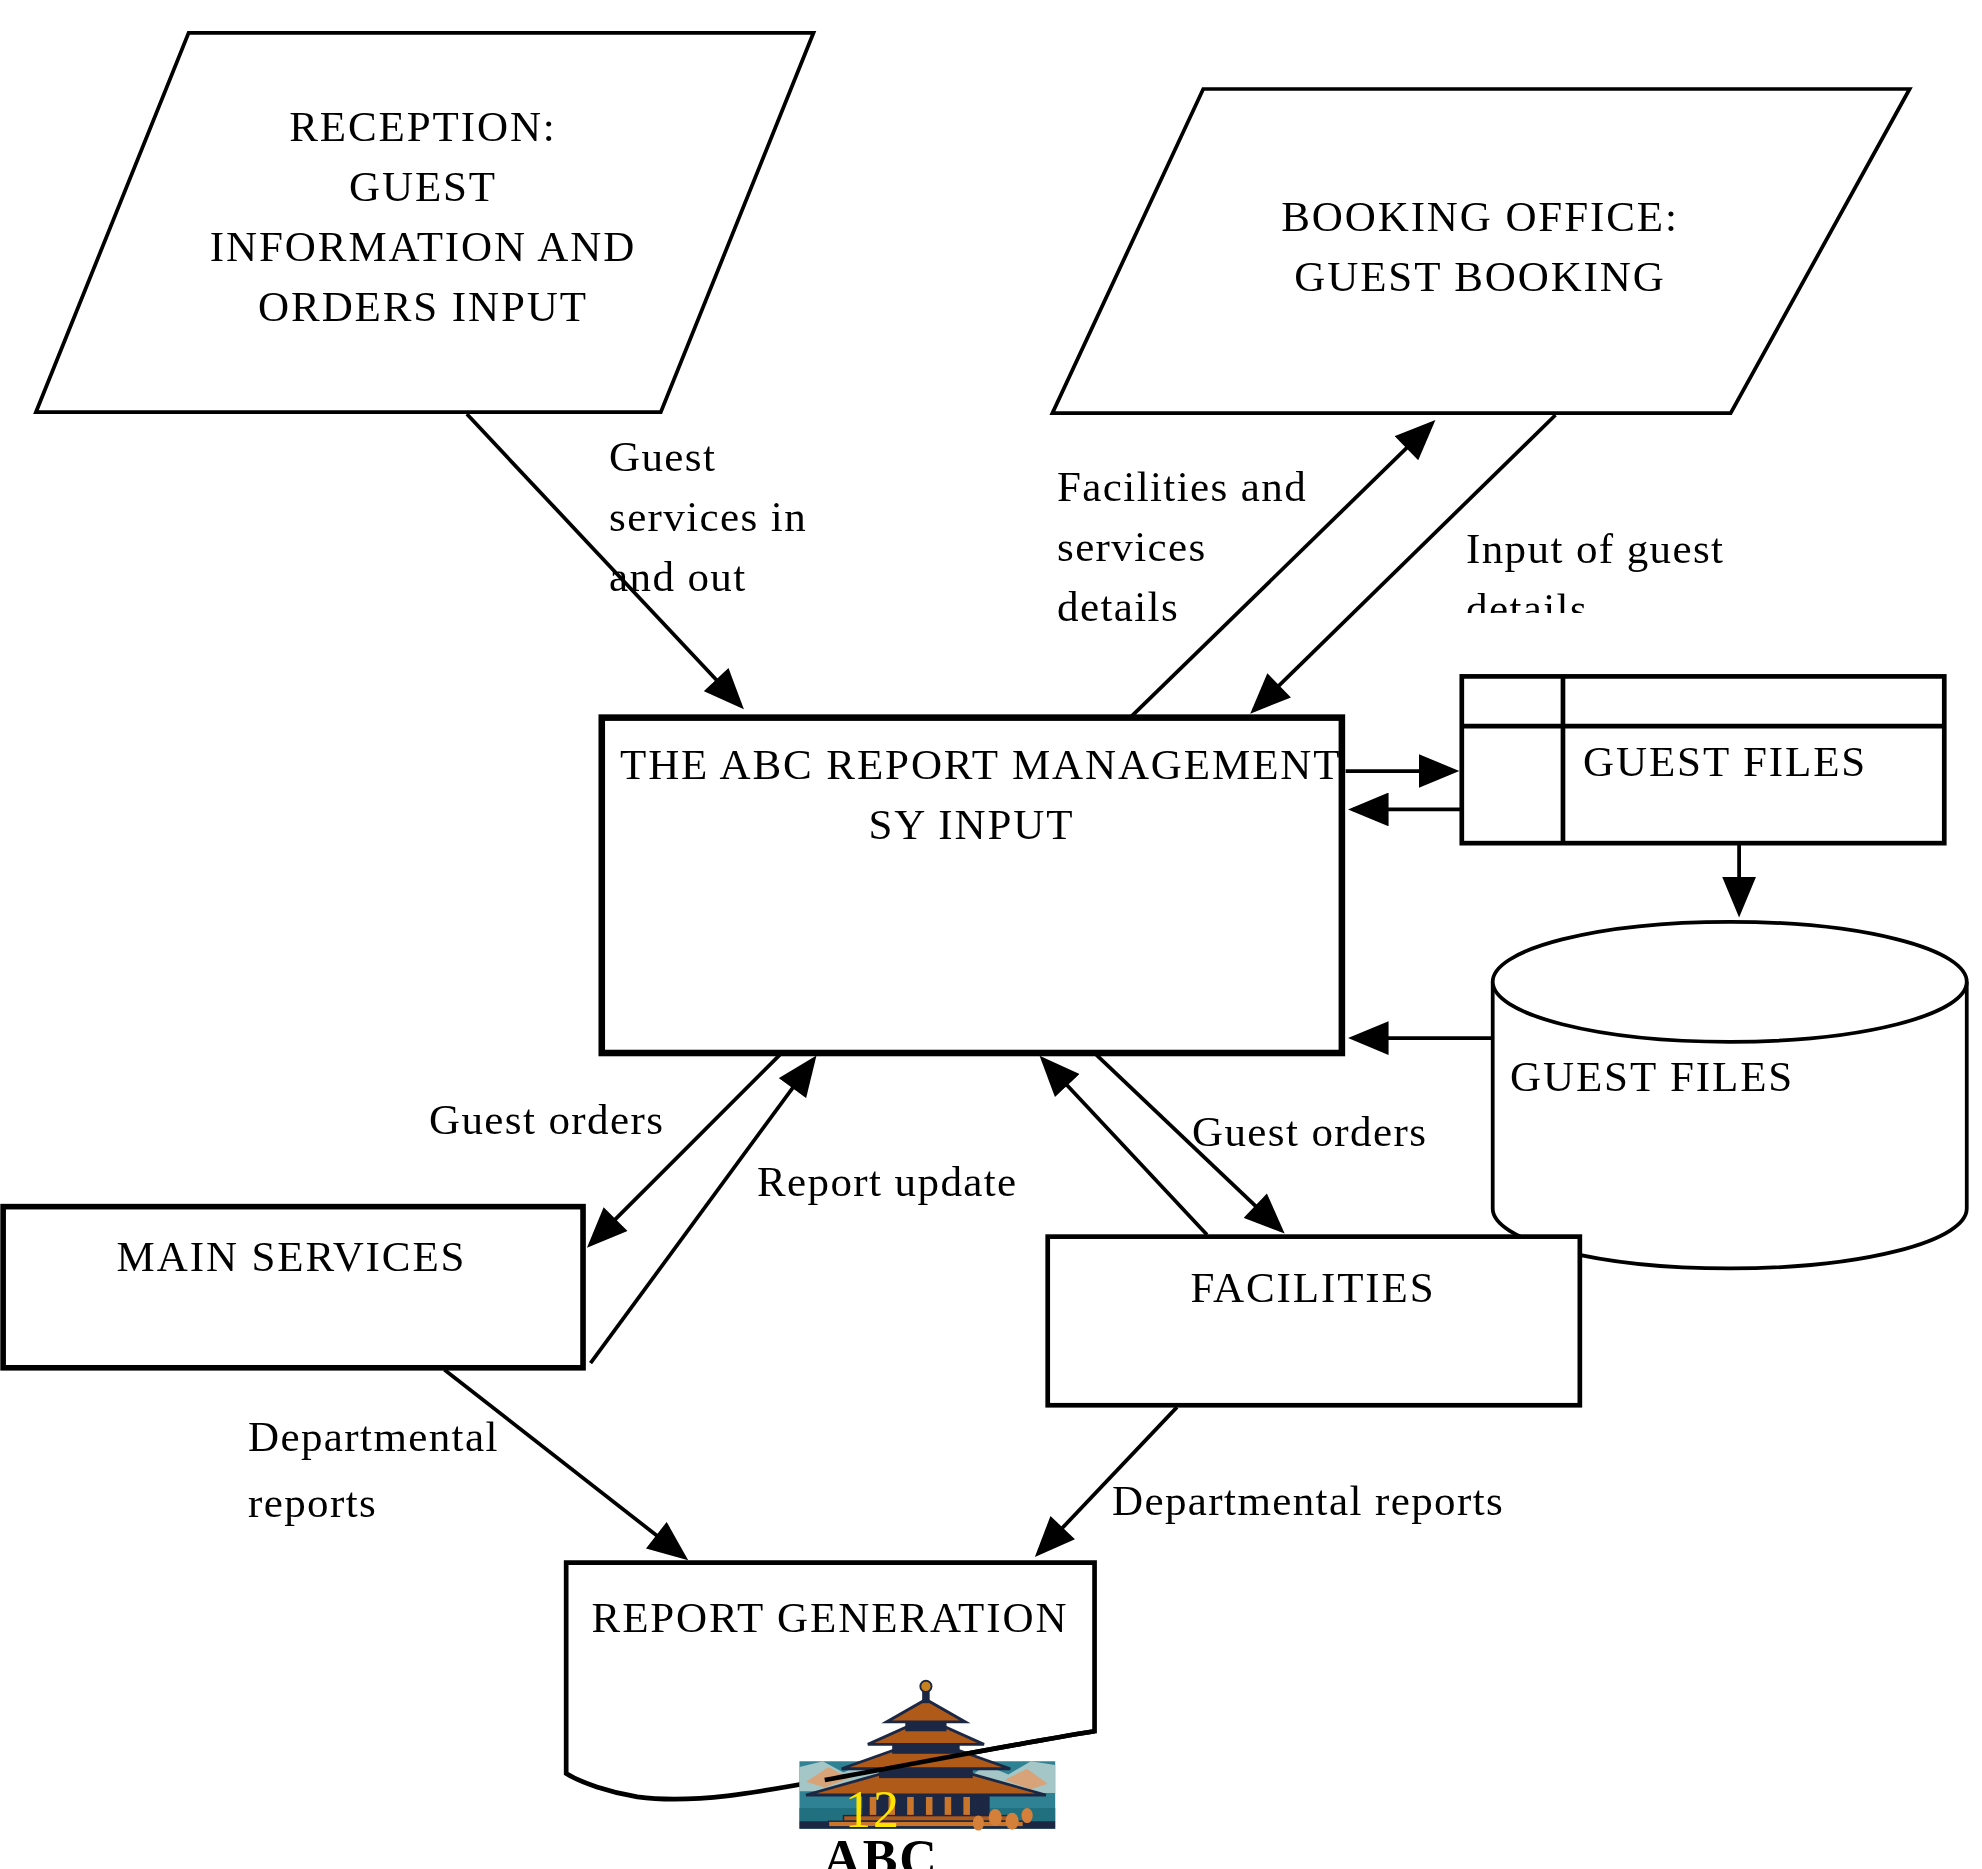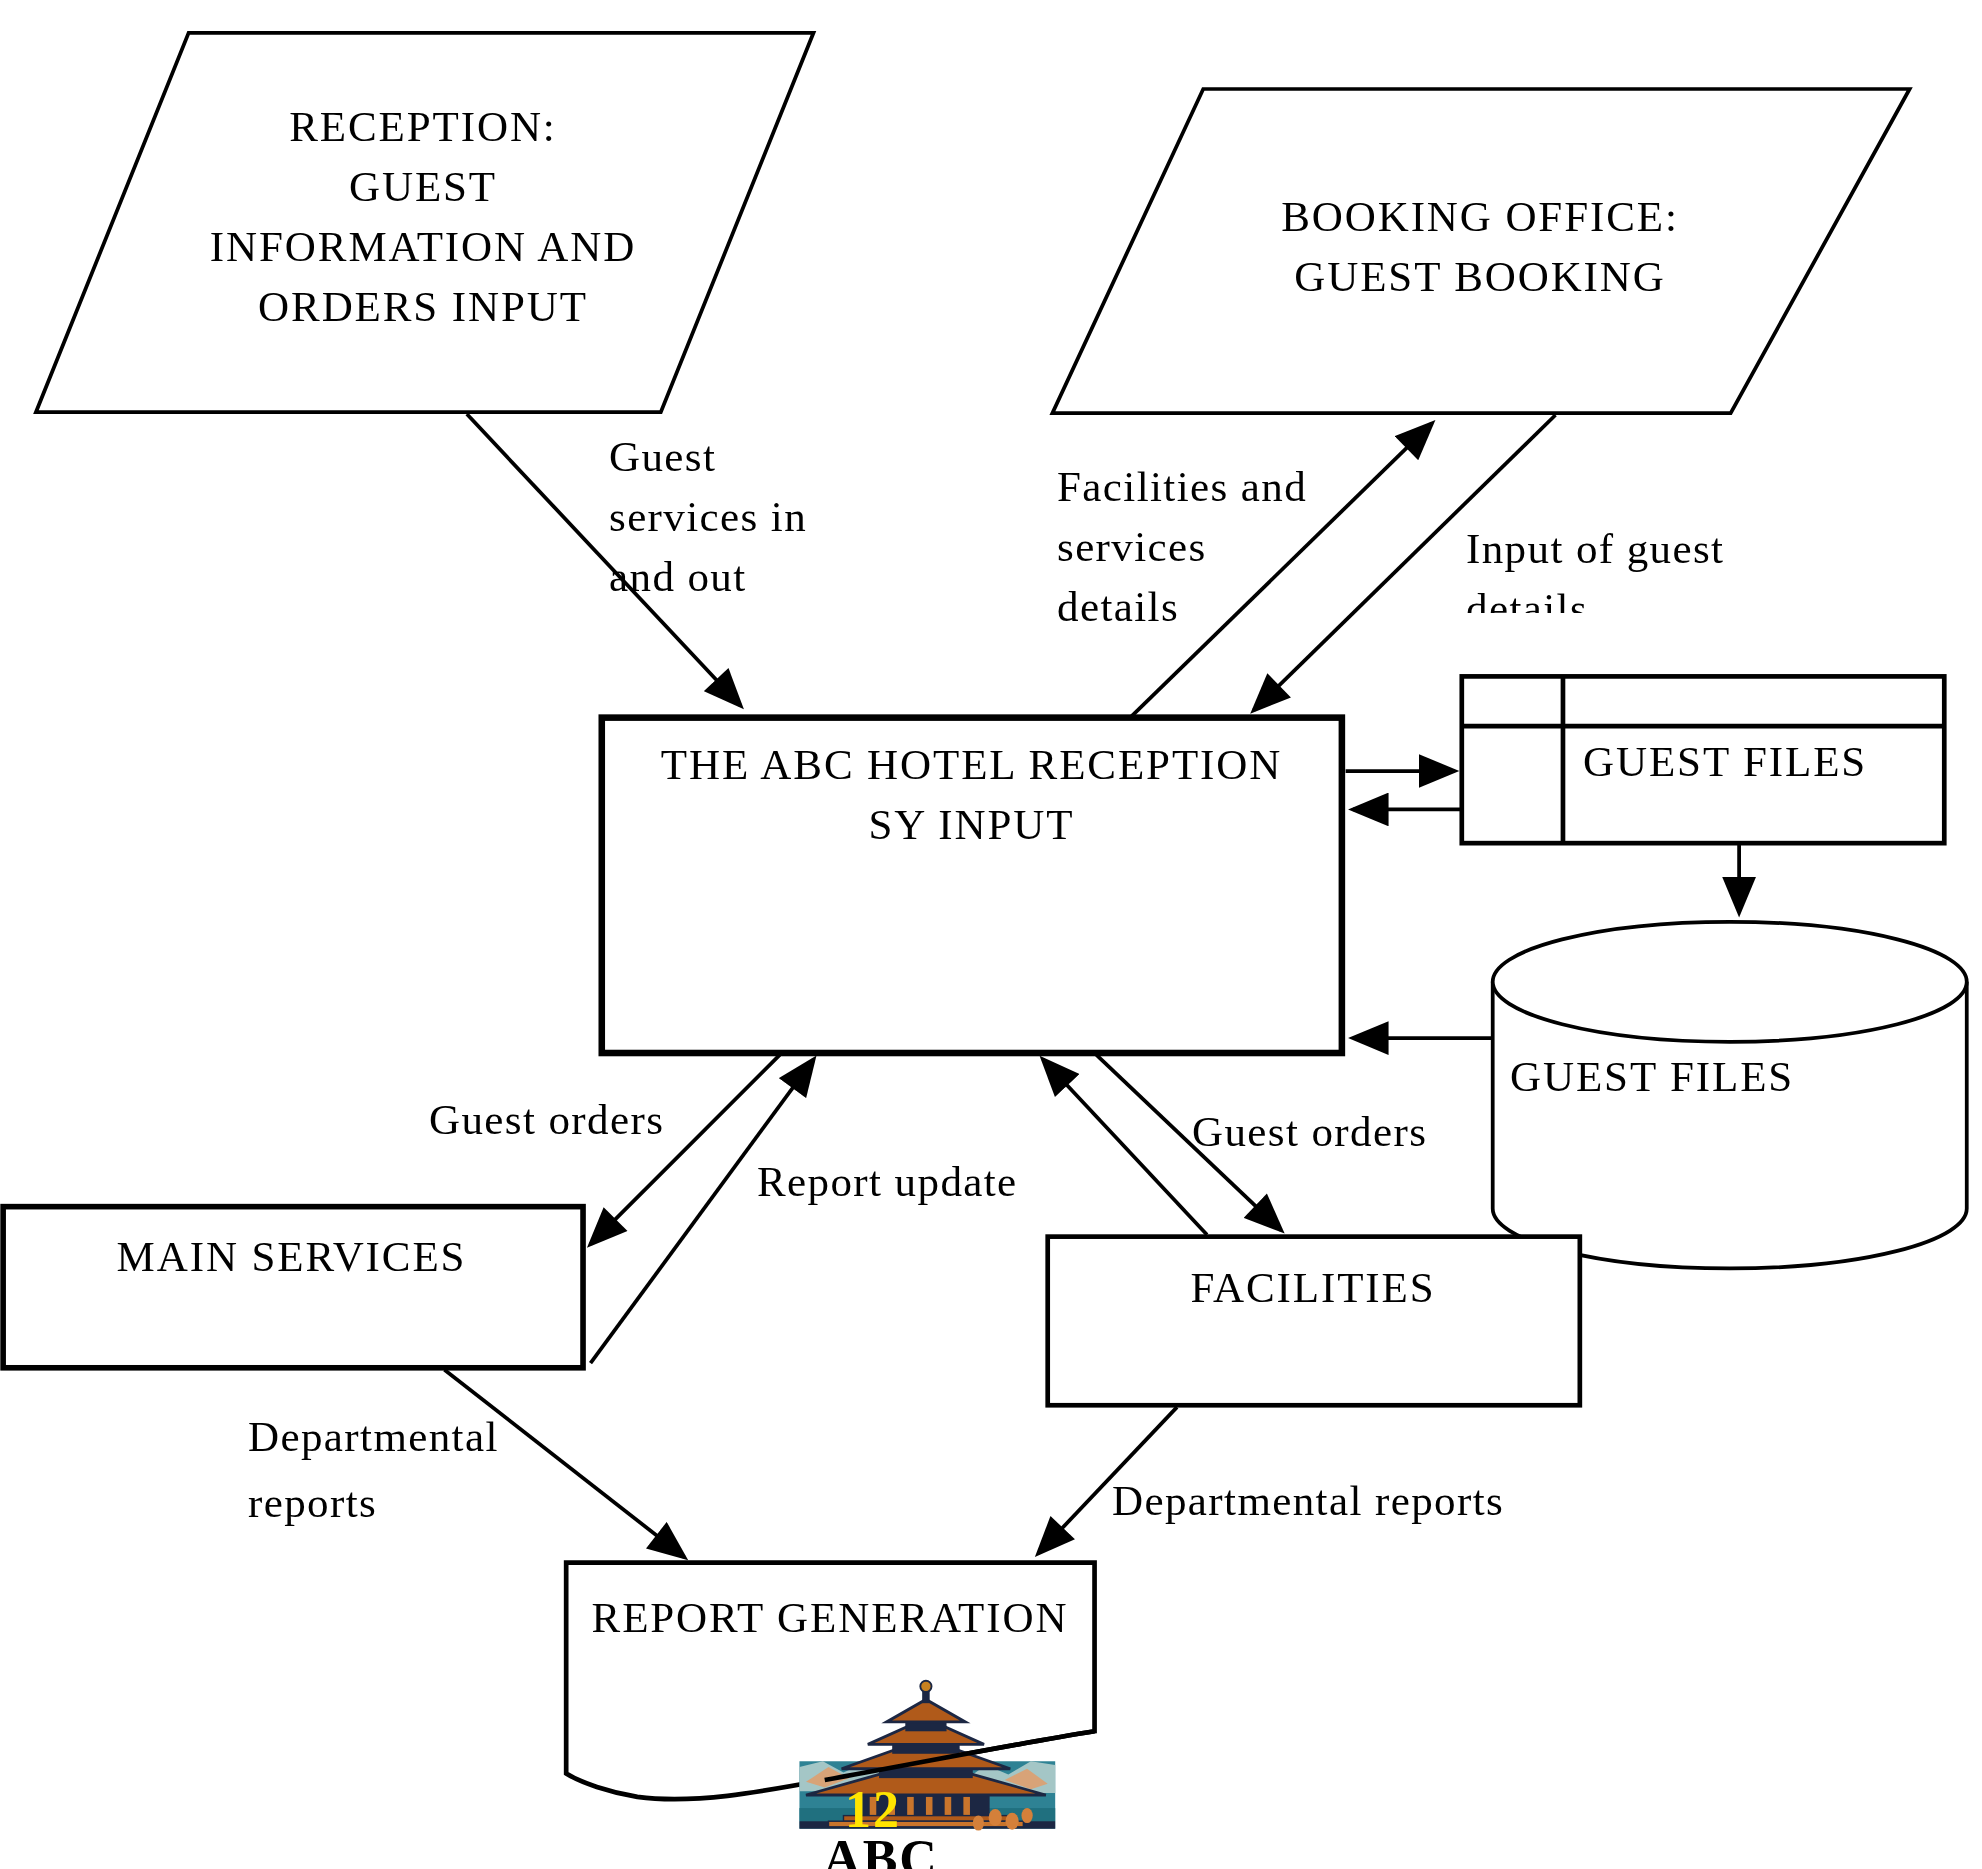--- a/index.html
+++ b/index.html
@@ -17,21 +17,21 @@
     font-size:43px;
     line-height:60px;
     letter-spacing:1.4px;
     white-space:nowrap;
   }
   .lbl.center{text-align:center;font-family:Liberation Serif, serif;}
   .lbl.title{letter-spacing:1.9px;}
   .clip{overflow:hidden;}
   .num12{
     position:absolute;
-    font-size:52px;font-weight:bold;
+    font-size:52px;font-weight:normal;
     color:#ffe400;
     letter-spacing:1.9px;
   }
   .abc{
     position:absolute;
     font-size:52px;font-weight:bold;
     letter-spacing:1.9px;
     text-align:center;
   }
 </style>
@@ -128,21 +128,21 @@
     <div>INFORMATION AND</div>
     <div>ORDERS INPUT</div>
   </div>
 
   <div class="lbl title center" style="left:1199px;top:187px;width:562px;">
     <div>BOOKING OFFICE:</div>
     <div>GUEST BOOKING</div>
   </div>
 
   <div class="lbl title center" style="left:620px;top:735px;width:703px;">
-    <div>THE ABC HOTEL RECEPTION</div>
+    <div>THE ABC REPORT MANAGEMENT</div>
     <div>SY INPUT</div>
   </div>
 
   <div class="lbl title" style="left:1583px;top:732px;width:347px;">GUEST FILES</div>
 
   <div class="lbl title" style="left:1510px;top:1047px;width:394px;">
     <div>GUEST FILES</div>
   </div>
 
   <div class="lbl title center" style="left:0px;top:1227px;width:583px;">MAIN SERVICES</div>

